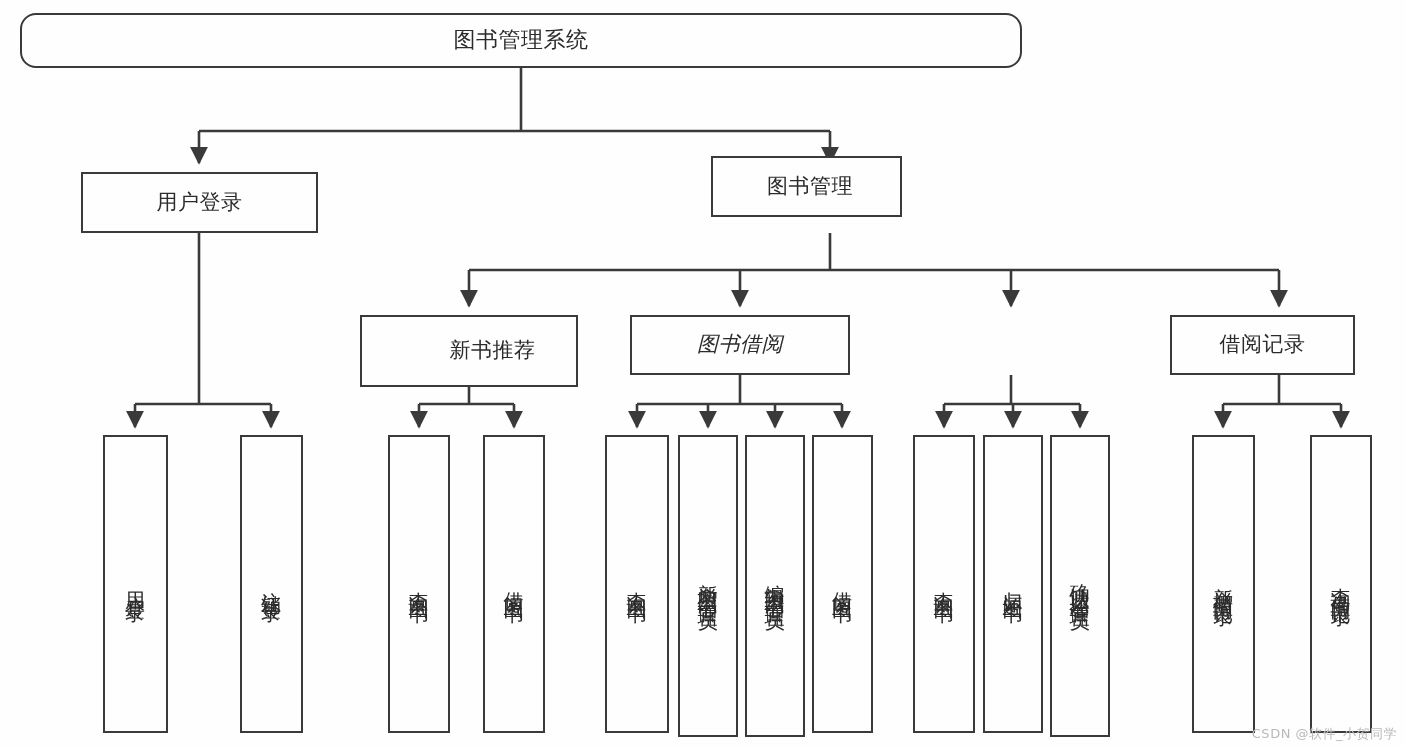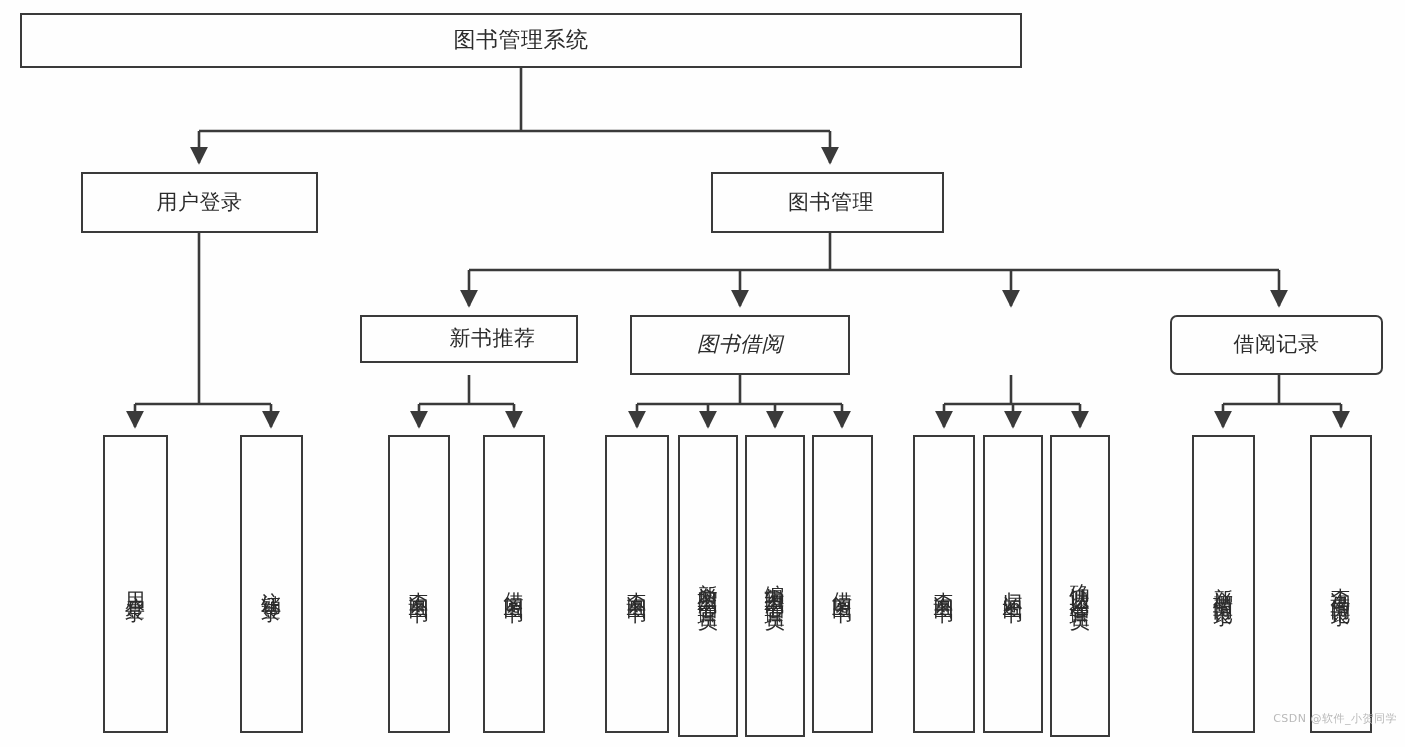--- a/index.html
+++ b/index.html
@@ -20,40 +20,40 @@
     display:flex;
     align-items:center;
     justify-content:center;
     color:#2b2b2b;
     line-height:1.12;
   }
   .node.h{                      
     font-size:21px;
     letter-spacing:0.5px;
   }
-  .node.root{font-size:22px;}
+  .node.root{font-size:22px;border-radius:16px;}
   .node.v{                      
     font-size:20px;
     align-items:center;
     justify-content:center;
     padding:4px 0;
   }
   .node.v .vtext{
     writing-mode:vertical-rl;
     text-orientation:upright;
     letter-spacing:4px;
     white-space:nowrap;
     line-height:1;
     display:block;
   }
   .watermark{
     position:absolute;
     right:8px;
-    bottom:21px;
-    font-size:11px;
+    bottom:4px;
+    font-size:13px;
     color:#b9b9b9;
     white-space:nowrap;
     letter-spacing:0.5px;
   }
 </style>
 </head>
 <body>
 
 <div id="canvas">
 
@@ -107,31 +107,31 @@
     </g>
   </svg>
 
   <div class="node h root" style="left:20px;top:13px;width:1002px;height:55px;">
     <span>图书管理系统</span>
   </div>
 
   <div class="node h" style="left:81px;top:172px;width:237px;height:61px;">
     <span>用户登录</span>
   </div>
-  <div class="node h" style="left:711px;top:172px;width:233px;height:61px;padding-left:7px;">
+  <div class="node h" style="left:711px;top:156px;width:191px;height:61px;padding-left:7px;">
     <span>图书管理</span>
   </div>
 
-  <div class="node h" style="left:360px;top:315px;width:218px;height:48px;padding-left:47px;">
+  <div class="node h" style="left:360px;top:315px;width:218px;height:72px;padding-left:47px;">
     <span>新书推荐</span>
   </div>
   <div class="node h" style="left:630px;top:315px;width:220px;height:60px;font-style:italic;">
     <span>图书借阅</span>
   </div>
-  <div class="node h" style="left:1170px;top:315px;width:213px;height:60px;border-radius:7px;">
+  <div class="node h" style="left:1170px;top:315px;width:185px;height:60px;">
     <span>借阅记录</span>
   </div>
 
   <div class="node v" style="left:103px;top:435px;width:65px;height:298px;">
     <span class="vtext">用户登录</span>
   </div>
   <div class="node v" style="left:240px;top:435px;width:63px;height:298px;">
     <span class="vtext">注销登录</span>
   </div>
 

